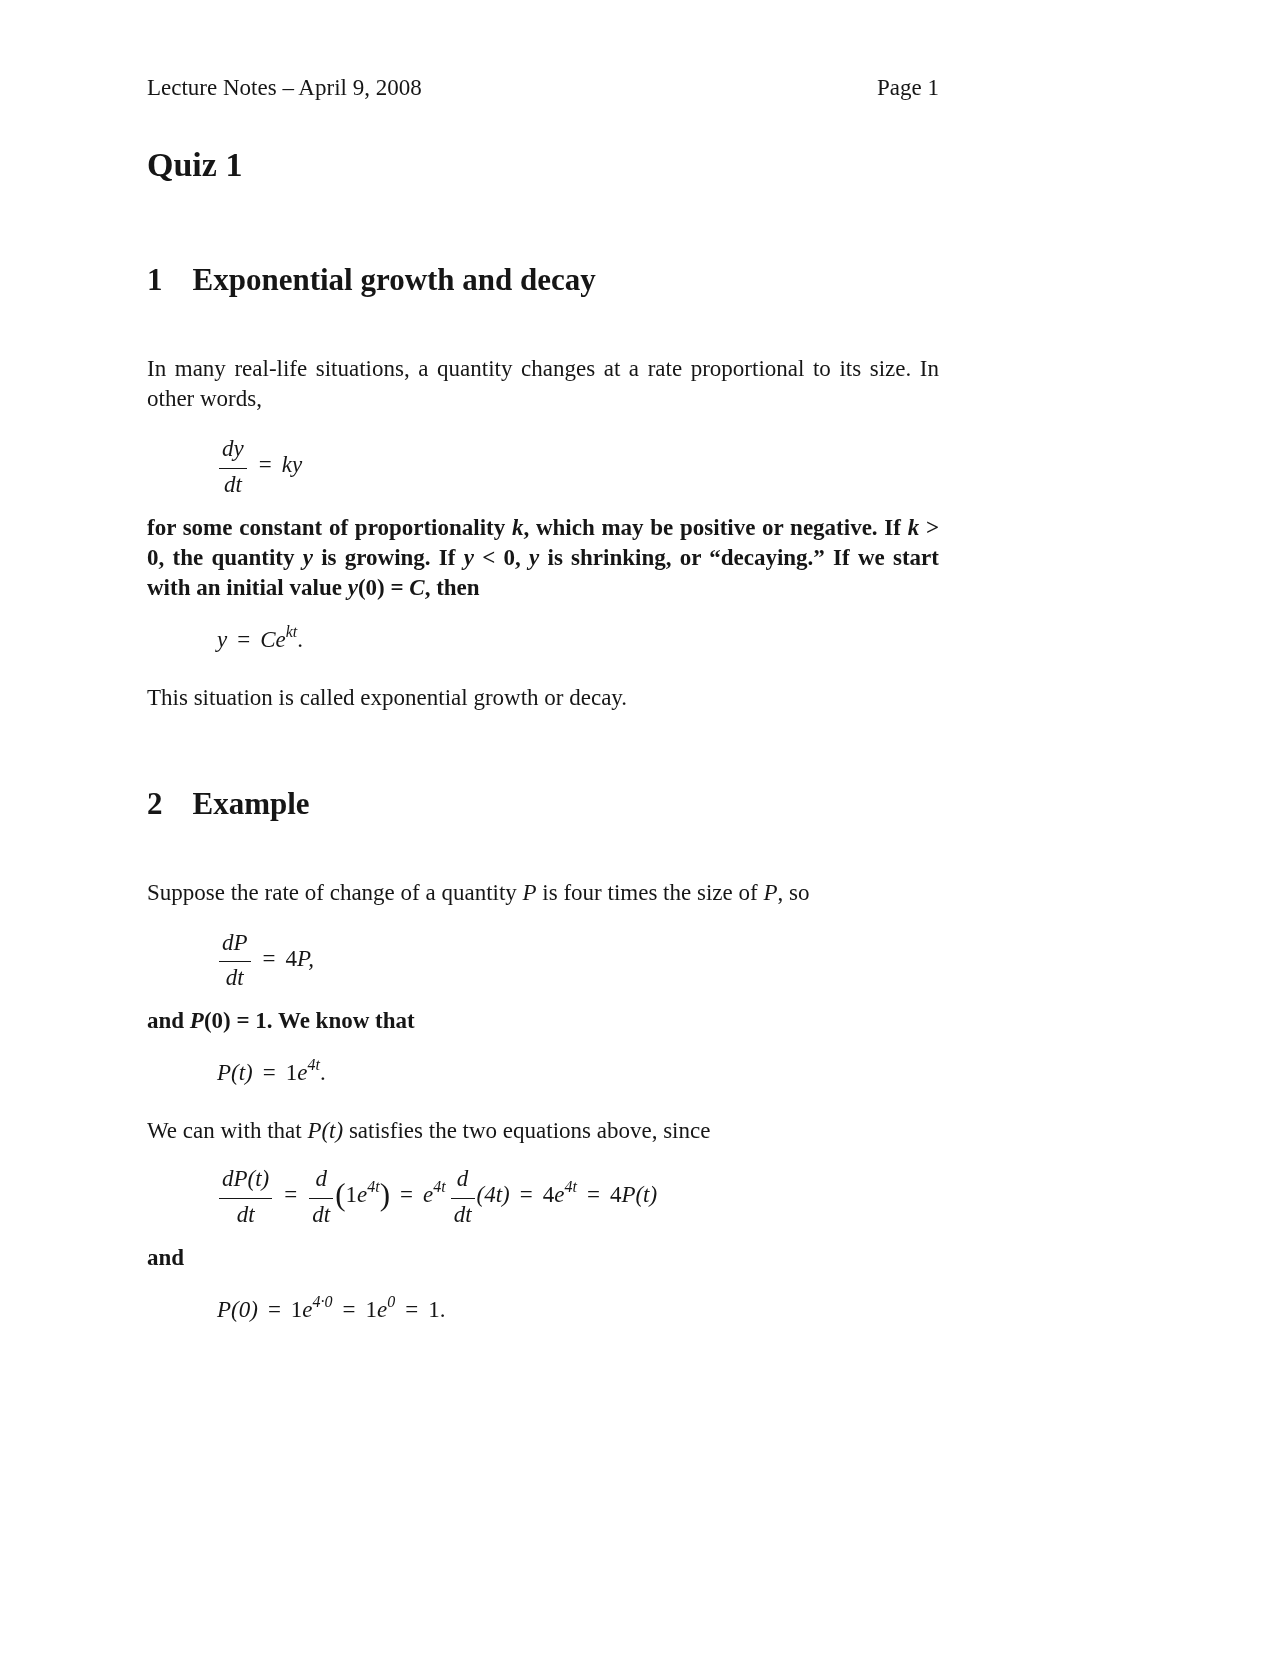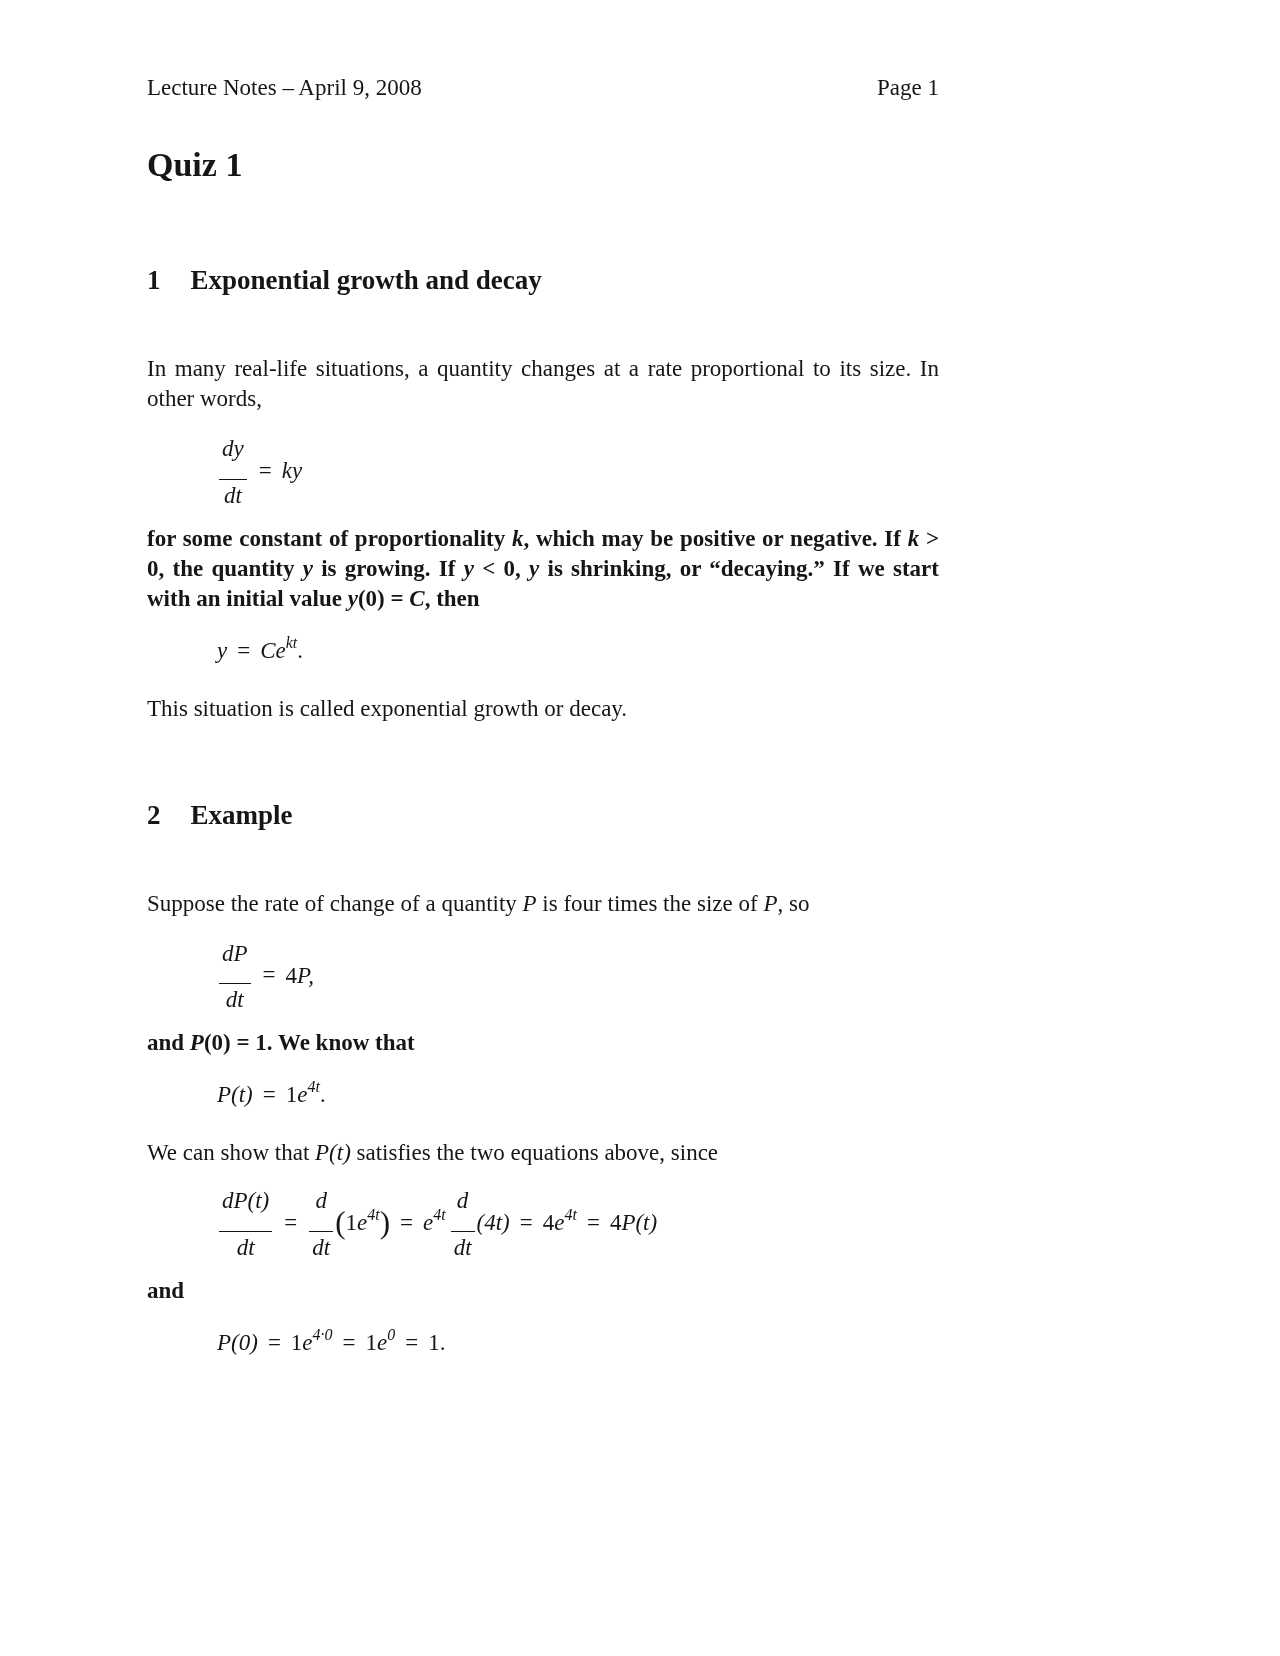--- a/index.html
+++ b/index.html
@@ -26,21 +26,21 @@
     font-size: 23px;
     line-height: 28px;
   }
   .doc-title {
     font-size: 34px;
     font-weight: bold;
     margin: 43px 0 0 0;
     line-height: 40px;
   }
   .sec {
-    font-size: 27px;
+    font-size: 31px;
     font-weight: bold;
     margin: 0;
     line-height: 36px;
   }
   .secnum { margin-right: 30px; }
   .body {
     font-size: 23px;
     line-height: 30px;
     margin: 0;
     text-align: justify;
@@ -58,21 +58,21 @@
   .eq .rm  { font-style: normal; }
   .rel { font-style: normal; margin: 0 10px; }
   .frac {
     display: inline-block;
     vertical-align: middle;
     text-align: center;
     margin: 0 2px;
   }
   .fnum {
     display: block;
-    padding: 0 3px 17px 3px;
+    padding: 0 3px 6px 3px;
     border-bottom: 1.5px solid #161616;
     line-height: 1.12;
   }
   .fden {
     display: block;
     padding: 3px 3px 0 3px;
     line-height: 1.12;
   }
   .sup {
     font-size: 16px;
@@ -123,21 +123,21 @@
   <h2 class="sec mt-sec2"><span class="secnum">2</span><span>Example</span></h2>
 
   <p class="body mt-after-sec"><span>Suppose the rate of change of a quantity </span><span class="mit">P</span><span> is four times the size of </span><span class="mit">P</span><span>, so</span></p>
 
   <div class="eq mt-eq"><span class="frac"><span class="fnum mit">dP</span><span class="fden mit">dt</span></span><span class="rel">=</span><span class="rm">4</span><span class="mit">P,</span></div>
 
   <p class="body mt-p"><span>and </span><span class="mit">P</span><span>(0) = 1. We know that</span></p>
 
   <div class="eq mt-eq"><span class="mit">P(t)</span><span class="rel">=</span><span class="rm">1</span><span class="mit">e</span><span class="sup mit">4t</span><span class="rm">.</span></div>
 
-  <p class="body mt-p2"><span>We can show that </span><span class="mit">P(t)</span><span> satisfies the two equations above, since</span></p>
+  <p class="body mt-p2"><span>We can with that </span><span class="mit">P(t)</span><span> satisfies the two equations above, since</span></p>
 
   <div class="eq mt-eq-tall"><span class="frac"><span class="fnum mit">dP(t)</span><span class="fden mit">dt</span></span><span class="rel">=</span><span class="frac"><span class="fnum mit">d</span><span class="fden mit">dt</span></span><span class="bigp">(</span><span class="rm">1</span><span class="mit">e</span><span class="sup mit">4t</span><span class="bigp">)</span><span class="rel">=</span><span class="mit">e</span><span class="sup mit">4t</span><span class="frac ml4"><span class="fnum mit">d</span><span class="fden mit">dt</span></span><span class="mit">(4t)</span><span class="rel">=</span><span class="rm">4</span><span class="mit">e</span><span class="sup mit">4t</span><span class="rel">=</span><span class="rm">4</span><span class="mit">P(t)</span></div>
 
   <p class="body mt-p">and</p>
 
   <div class="eq mt-eq"><span class="mit">P(0)</span><span class="rel">=</span><span class="rm">1</span><span class="mit">e</span><span class="sup mit">4·0</span><span class="rel">=</span><span class="rm">1</span><span class="mit">e</span><span class="sup mit">0</span><span class="rel">=</span><span class="rm">1.</span></div>
 
 </div>
 
 </body></html>

